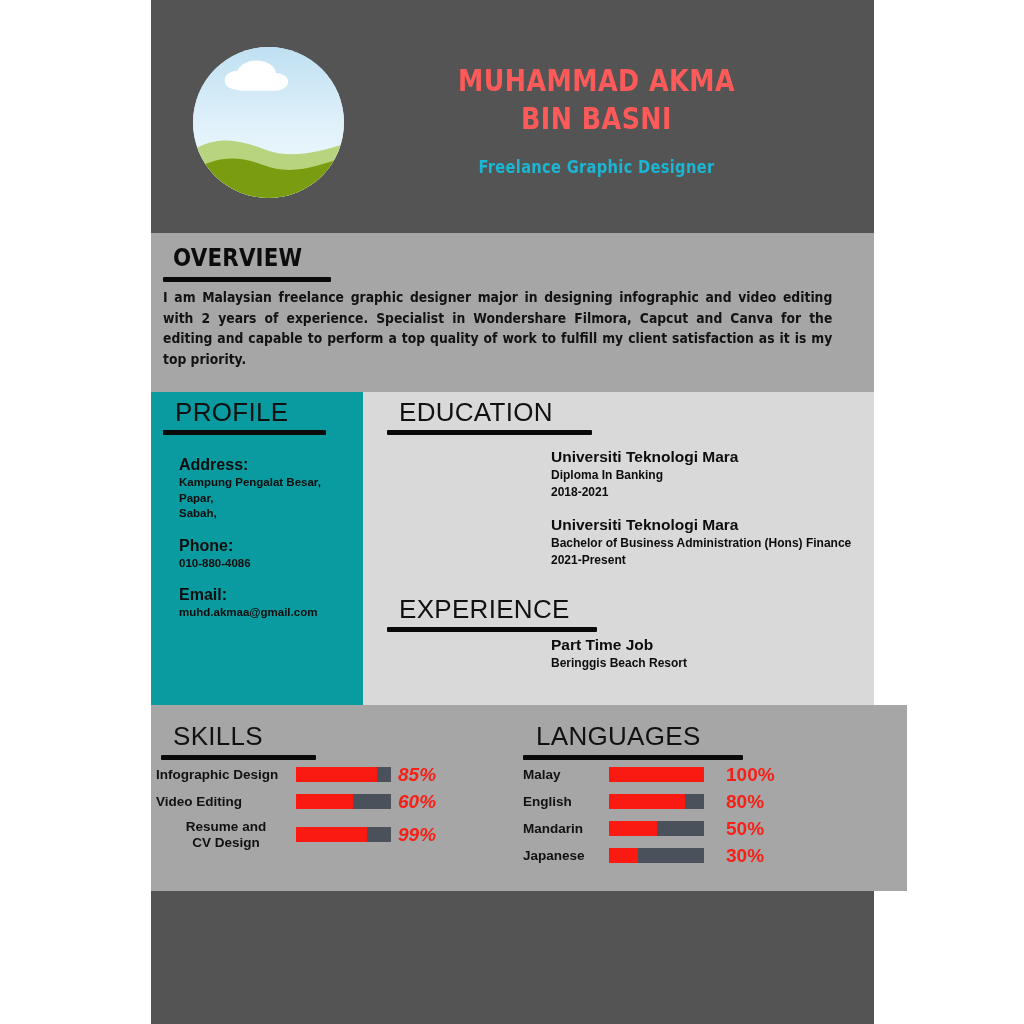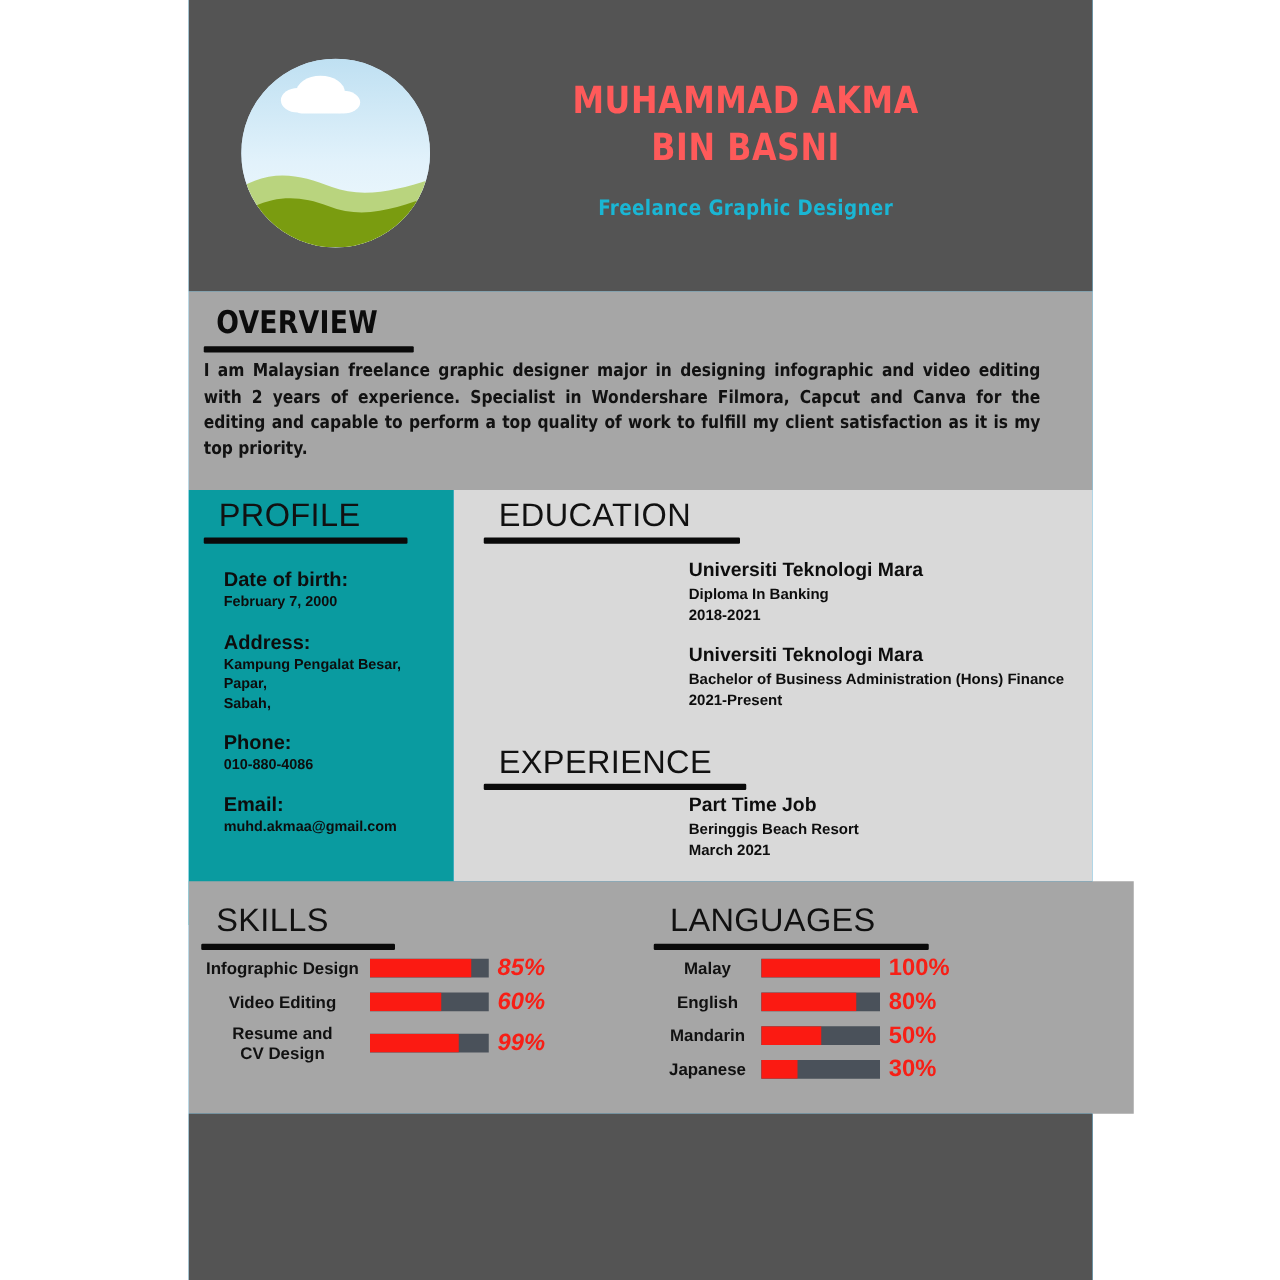--- a/index.html
+++ b/index.html
@@ -15,21 +15,21 @@
     -webkit-font-smoothing: antialiased;
   }
 
   
   #resume-page {
     position: absolute;
     left: 151px;
     top: 0;
     width: 723px;
     height: 1024px;
-    background: #0ea5e9;
+    background: #6d28d9;
   }
 
   
   .header-band {
     position: absolute;
     left: 0; top: 0;
     width: 723px;
     height: 233px;
     background: #545454;
   }
@@ -192,21 +192,20 @@
   .bar-row {
     display: flex;
     align-items: center;
     margin-bottom: 8px;
   }
   .bar-name {
     font-size: 13.5px;
     font-weight: bold;
     color: #111111;
     line-height: 16px;
-    text-align: center;
   }
   .bar-name.two-line { line-height: 15.5px; text-align: center; }
   .bar-track {
     height: 15px;
     background: #4a515a;
     position: relative;
     overflow: hidden;
     flex: none;
   }
   .bar-fill {
@@ -223,21 +222,21 @@
   }
 
   #skills-rows { left: 5px; top: 60px; width: 360px; }
   #skills-rows .bar-name { width: 140px; }
   #skills-rows .bar-track { width: 95px; }
   #skills-rows .bar-pct { margin-left: 7px; font-style: italic; }
 
   #langs-rows { left: 372px; top: 60px; width: 345px; }
   #langs-rows .bar-name { width: 86px; }
   #langs-rows .bar-track { width: 95px; }
-  #langs-rows .bar-pct { margin-left: 7px; }
+  #langs-rows .bar-pct { margin-left: 22px; }
 
   .footer-band {
     position: absolute;
     left: 0; top: 891px;
     width: 723px;
     height: 133px;
     background: #545454;
   }
 </style>
 </head>
@@ -277,24 +276,20 @@
     <div class="sec-title-bold overview-head">OVERVIEW</div>
     <div class="rule overview-rule"></div>
     <div class="overview-body">I am Malaysian freelance graphic designer major in designing infographic and video editing with 2 years of experience. Specialist in Wondershare Filmora, Capcut and Canva for the editing and capable to perform a top quality of work to fulfill my client satisfaction as it is my top priority.</div>
   </div>
 
   <div class="profile-panel">
     <div class="sec-title-light profile-head">PROFILE</div>
     <div class="rule profile-rule"></div>
     <div class="profile-list">
       <div class="pf-item">
-        <div class="pf-label">Date of birth:</div>
-        <div class="pf-value">February 7, 2000</div>
-      </div>
-      <div class="pf-item">
         <div class="pf-label">Address:</div>
         <div class="pf-value" style="white-space:pre-line">Kampung Pengalat Besar,
 Papar,
 Sabah,</div>
       </div>
       <div class="pf-item">
         <div class="pf-label">Phone:</div>
         <div class="pf-value">010-880-4086</div>
       </div>
       <div class="pf-item">
@@ -319,21 +314,20 @@
         <div class="entry-sub">2021-Present</div>
       </div>
     </div>
 
     <div class="sec-title-light exp-head">EXPERIENCE</div>
     <div class="rule exp-rule"></div>
     <div class="exp-list">
       <div class="entry">
         <div class="entry-title">Part Time Job</div>
         <div class="entry-sub">Beringgis Beach Resort</div>
-        <div class="entry-sub">March 2021</div>
       </div>
     </div>
   </div>
 
   <div class="skills-band">
     <div class="sec-title-light skills-head">SKILLS</div>
     <div class="rule skills-rule"></div>
     <div class="sec-title-light langs-head">LANGUAGES</div>
     <div class="rule langs-rule"></div>
 

